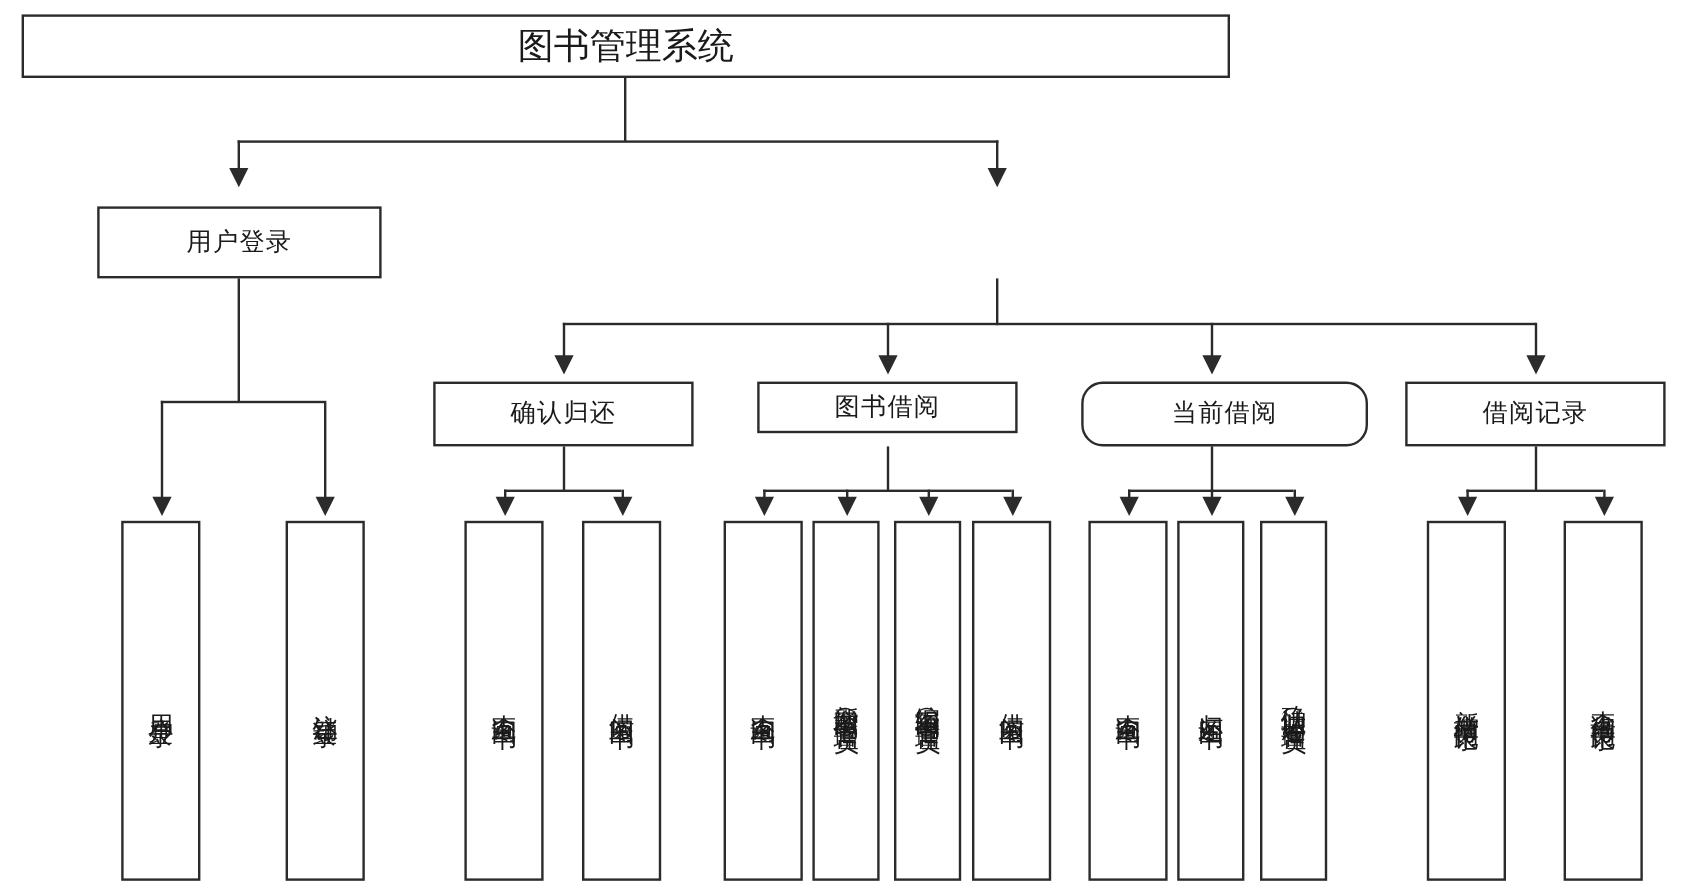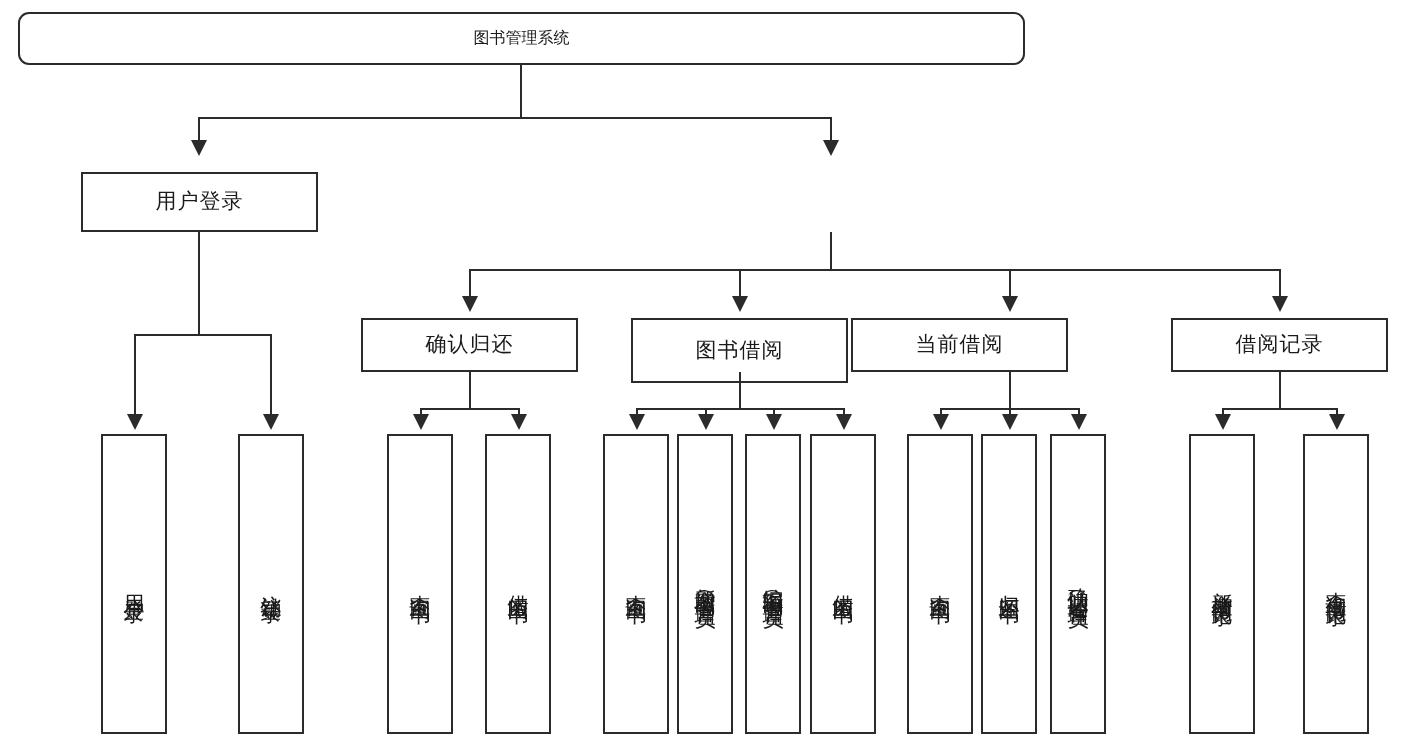--- a/index.html
+++ b/index.html
@@ -28,22 +28,21 @@
     align-items: center;
     justify-content: center;
     color: #1a1a1a;
   }
   .node.horiz {
     font-size: 21px;
     letter-spacing: 1px;
     line-height: 1.2;
   }
   .node.root {
-    font-size: 16px;
-    border-radius: 11px;
+    font-size: 30px;
   }
   .node.leaf {
     font-size: 21px;
     align-items: center;
     justify-content: center;
   }
   .vtext {
     writing-mode: vertical-rl;
     text-orientation: upright;
     letter-spacing: 3px;
@@ -116,24 +115,24 @@
   <div class="vline" style="left:739px; top:269px; height:31px;"></div>
   <div class="arrow" style="left:732px; top:296px;"></div>
   <div class="vline" style="left:1009px; top:269px; height:31px;"></div>
   <div class="arrow" style="left:1002px; top:296px;"></div>
   <div class="vline" style="left:1279px; top:269px; height:31px;"></div>
   <div class="arrow" style="left:1272px; top:296px;"></div>
 
   <div class="node horiz" style="left:361px; top:318px; width:217px; height:54px;">
     <span>确认归还</span>
   </div>
-  <div class="node horiz" style="left:631px; top:318px; width:217px; height:65px;">
+  <div class="node horiz" style="left:631px; top:318px; width:217px; height:43px;">
     <span>图书借阅</span>
   </div>
-  <div class="node horiz" style="left:851px; top:318px; width:217px; height:54px;">
+  <div class="node horiz" style="left:901px; top:318px; width:239px; height:54px;border-radius:18px;">
     <span>当前借阅</span>
   </div>
   <div class="node horiz" style="left:1171px; top:318px; width:217px; height:54px;">
     <span>借阅记录</span>
   </div>
 
   <div class="vline" style="left:469px; top:372px; height:38px;"></div>
   <div class="hline" style="left:420px; top:408px; width:98px;"></div>
   <div class="vline" style="left:420px; top:408px; height:10px;"></div>
   <div class="arrow" style="left:413px; top:414px;"></div>

